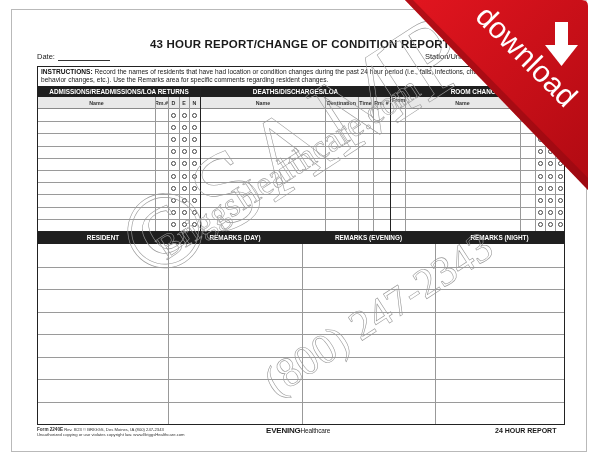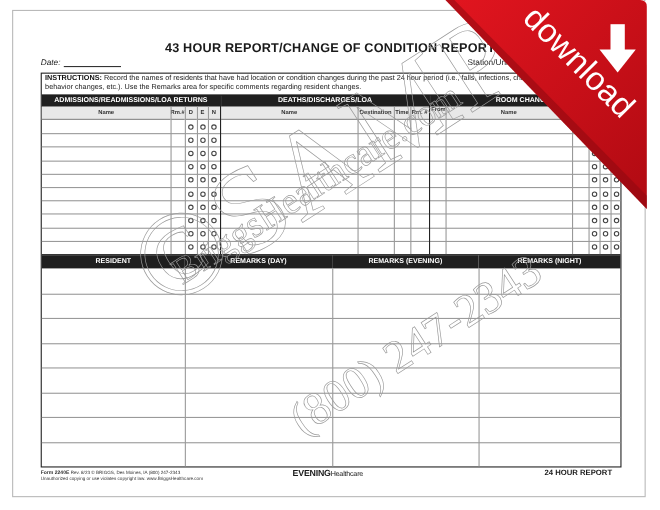--- a/index.html
+++ b/index.html
@@ -3,21 +3,21 @@
 <meta charset="utf-8">
 <style>
   * { box-sizing: border-box; margin: 0; padding: 0; }
   html, body { width: 600px; height: 464px; overflow: hidden; background: #ffffff; }
   body { position: relative; font-family: "Liberation Sans", sans-serif; color: #1a1a1a; }
 
   .page { position: absolute; left: 11px; top: 9px; width: 576px; height: 443px; border: 1px solid #b9b9b9; background: #fff; }
 
   .title { position: absolute; left: 0; top: 38px; width: 600px; text-align: center; font-weight: bold; font-size: 11.5px; letter-spacing: 0.2px; }
   .title span { display: inline-block; margin-left: 0px; }
-  .date-label { position: absolute; left: 37px; top: 52px; font-size: 7.5px; color: #222; font-style: italic; }
+  .date-label { position: absolute; left: 37px; top: 52px; font-size: 7.5px; color: #222; }
   .date-line { position: absolute; left: 58px; top: 60px; width: 52px; border-bottom: 1px solid #333; }
   .station-label { position: absolute; left: 425px; top: 52px; font-size: 7.5px; color: #222; }
   .station-line { position: absolute; left: 474px; top: 60px; width: 60px; border-bottom: 1px solid #333; }
 
   .frame { position: absolute; left: 37px; top: 66px; width: 528px; height: 359px; border: 1.5px solid #222; }
 
   .instructions { position: absolute; left: 38px; top: 67px; width: 526px; height: 19px; padding: 1px 3px; font-size: 6.6px; line-height: 8.3px; color: #222; overflow: hidden; }
   .instructions b { font-weight: bold; color: #111; }
 
   .bar { position: absolute; background: #1f1f1f; color: #fff; font-weight: bold; font-size: 6.4px; text-align: center; line-height: 11px; height: 11px; white-space: nowrap; overflow: hidden; }

